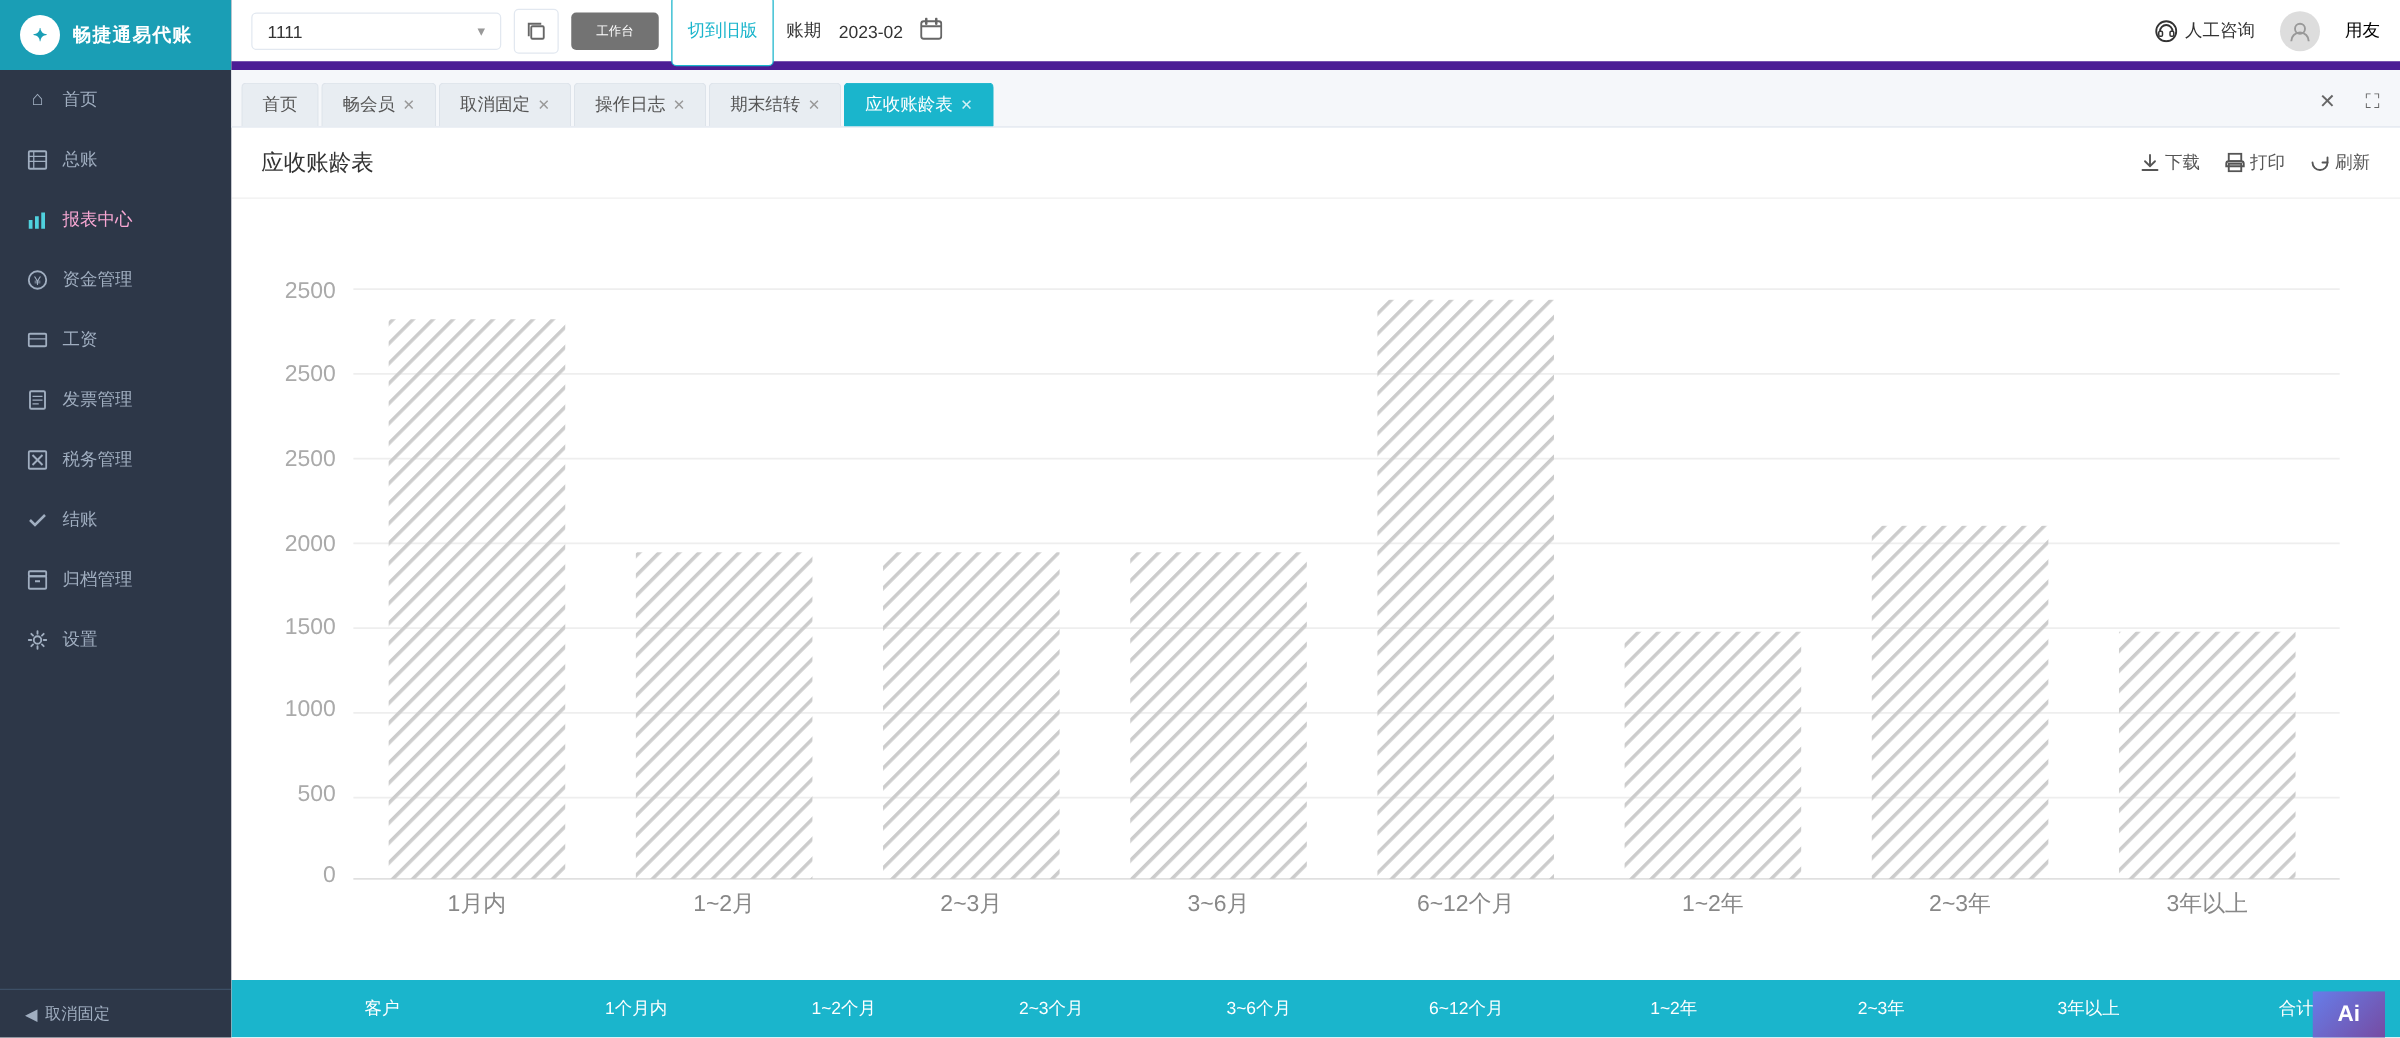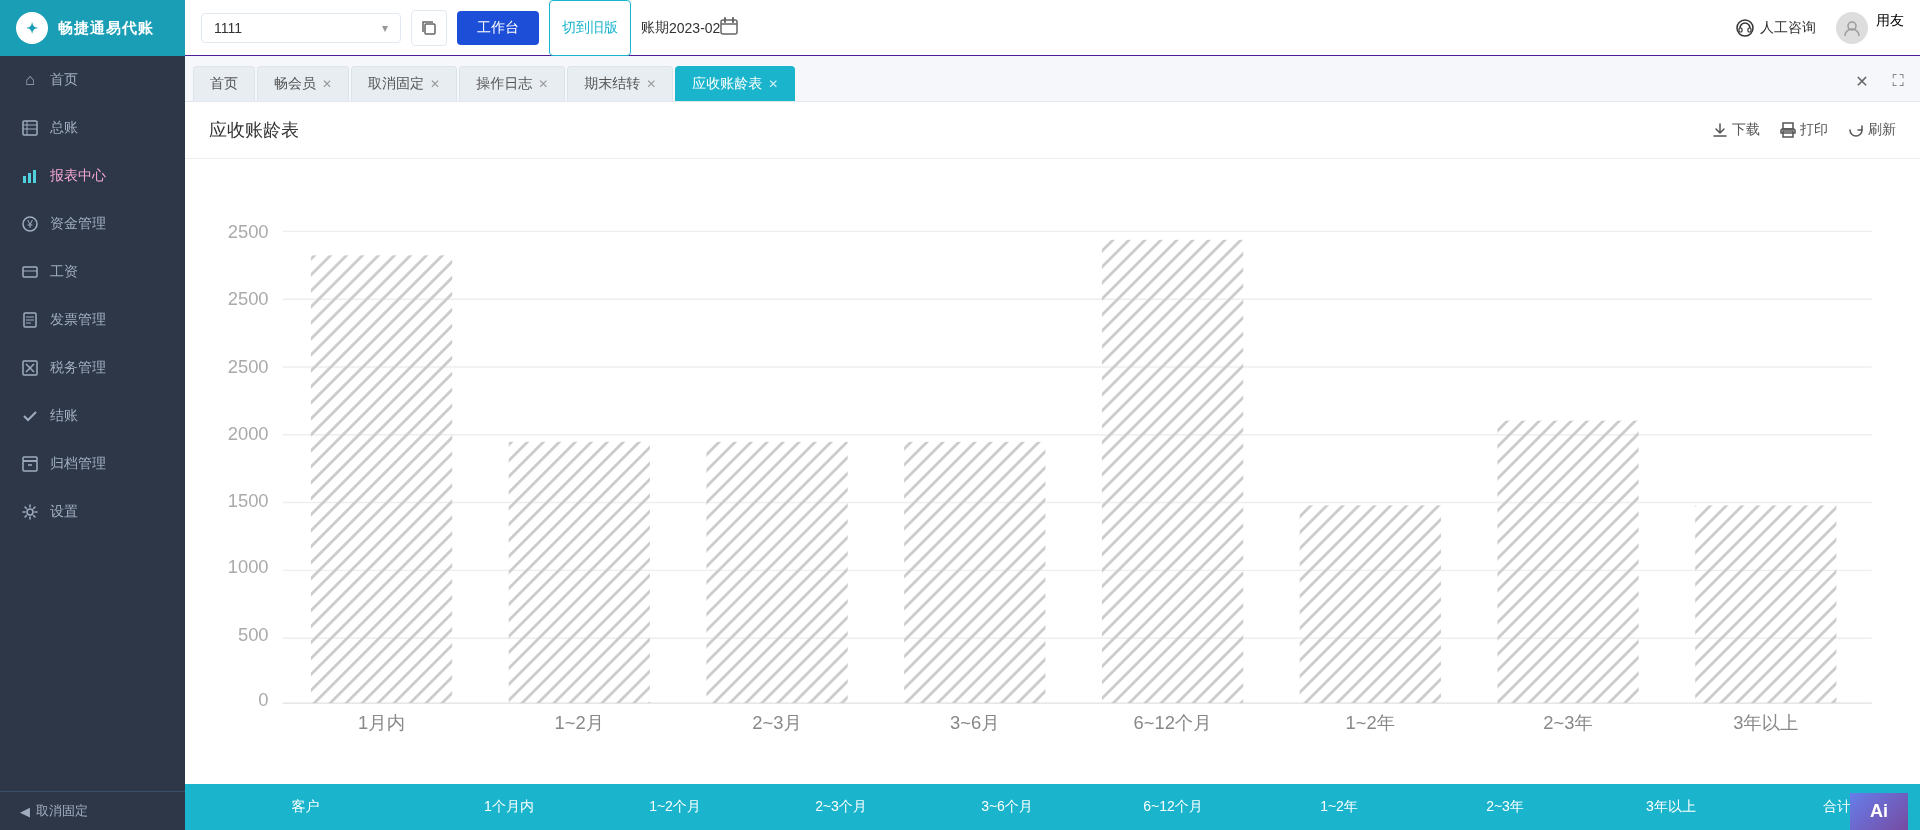--- a/index.html
+++ b/index.html
@@ -90,21 +90,21 @@
     }
 
     
     .topbar {
       height: 56px;
       background: white;
       display: flex;
       align-items: center;
       padding: 0 16px;
       gap: 10px;
-      border-bottom: 1px solid #4c1d95;
+      border-bottom: 7px solid #4c1d95;
       flex-shrink: 0;
     }
     .company-select {
       display: flex;
       align-items: center;
       gap: 6px;
       border: 1px solid #e2e8f0;
       border-radius: 4px;
       padding: 6px 12px;
       min-width: 200px;
@@ -119,65 +119,65 @@
       border: 1px solid #e2e8f0;
       border-radius: 4px;
       display: flex;
       align-items: center;
       justify-content: center;
       cursor: pointer;
       color: #666;
       background: white;
     }
     .workbench-btn {
-      background: #1d4ed8;
+      background: #737373;
       color: white;
       border: none;
       border-radius: 4px;
       padding: 8px 20px;
       cursor: pointer;
-      font-size: 14px;
+      font-size: 10px;
       white-space: nowrap;
     }
     .switch-btn {
       border: 1px solid #1ab5cc;
       color: #1ab5cc;
       background: white;
       border-radius: 4px;
       padding: 18px 12px;
       cursor: pointer;
       font-size: 14px;
       white-space: nowrap;
     }
     .period-info {
       display: flex;
       align-items: center;
-      gap: 0;
+      gap: 14px;
       color: #333;
       font-size: 14px;
     }
     .calendar-icon { color: #666; }
     .topbar-right {
       margin-left: auto;
       display: flex;
       align-items: center;
       gap: 20px;
     }
     .consult-btn {
       display: flex;
       align-items: center;
       gap: 6px;
       color: #333;
       cursor: pointer;
       font-size: 14px;
     }
     .user-info {
       display: flex;
-      align-items: flex-start;
-      gap: 8px;
+      align-items: center;
+      gap: 20px;
       cursor: pointer;
       font-family: Liberation Mono, monospace;
     }
     .avatar {
       width: 32px;
       height: 32px;
       background: #ddd;
       border-radius: 50%;
       display: flex;
       align-items: center;

